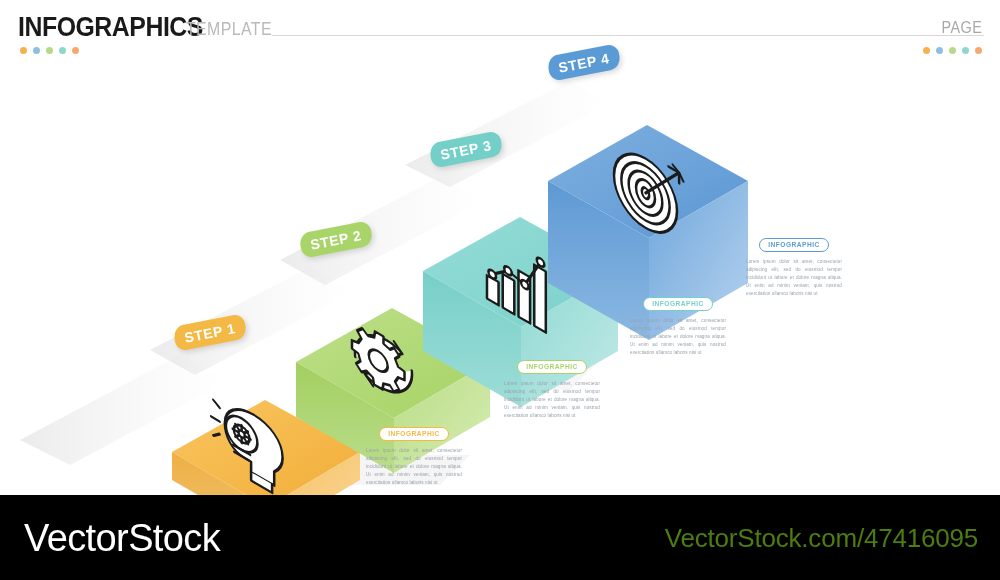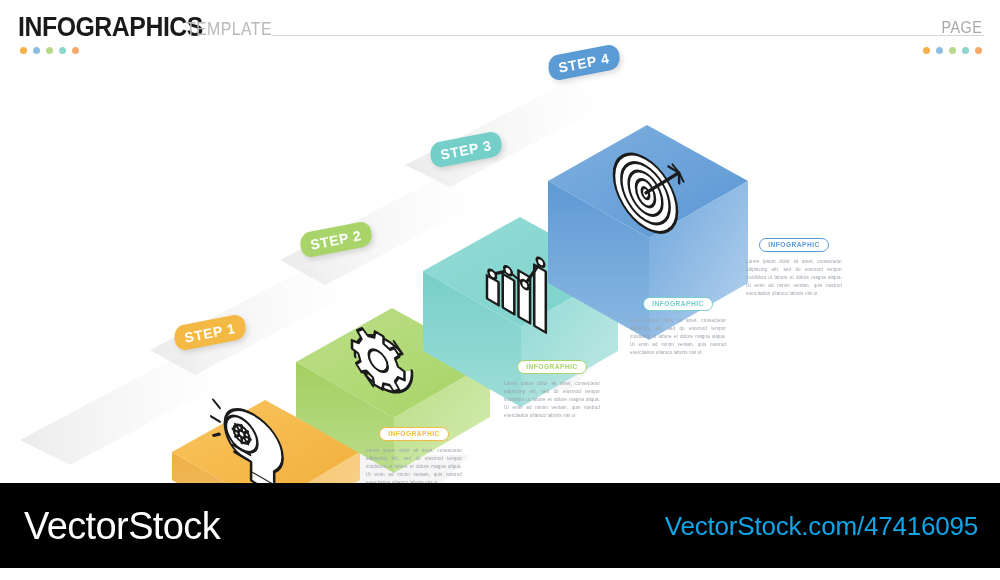--- a/index.html
+++ b/index.html
@@ -63,28 +63,28 @@
     background: #ffffff;
     margin-bottom: 6px;
   }
   .info-body {
     font-size: 4.6px; line-height: 1.72;
     color: #9aa3ac; text-align: justify;
     letter-spacing: 0.08px;
   }
   .info-center { text-align: center; }
 
-  .wm { position: absolute; left: 0; bottom: 12px; width: 1000px; height: 85px; background: #000; margin-top: 7px; }
+  .wm { position: absolute; left: 0; bottom: 0; width: 1000px; height: 85px; background: #000; margin-top: 7px; }
   .wm-logo {
     position: absolute; left: 24px; top: 50%; transform: translateY(-50%);
     color: #fff; font-size: 38px; letter-spacing: -0.6px;
   }
   .wm-url {
     position: absolute; right: 22px; top: 50%; transform: translateY(-50%);
-    color: #0ea5e9; font-size: 26px; letter-spacing: -0.2px;
+    color: #4d7c0f; font-size: 26px; letter-spacing: -0.2px;
   }
 </style>
 </head>
 <body>
 
 <div id="stage">
 
   <div id="header">
     <div class="hdr-title">INFOGRAPHICS</div>
     <div class="hdr-sub">TEMPLATE</div>

